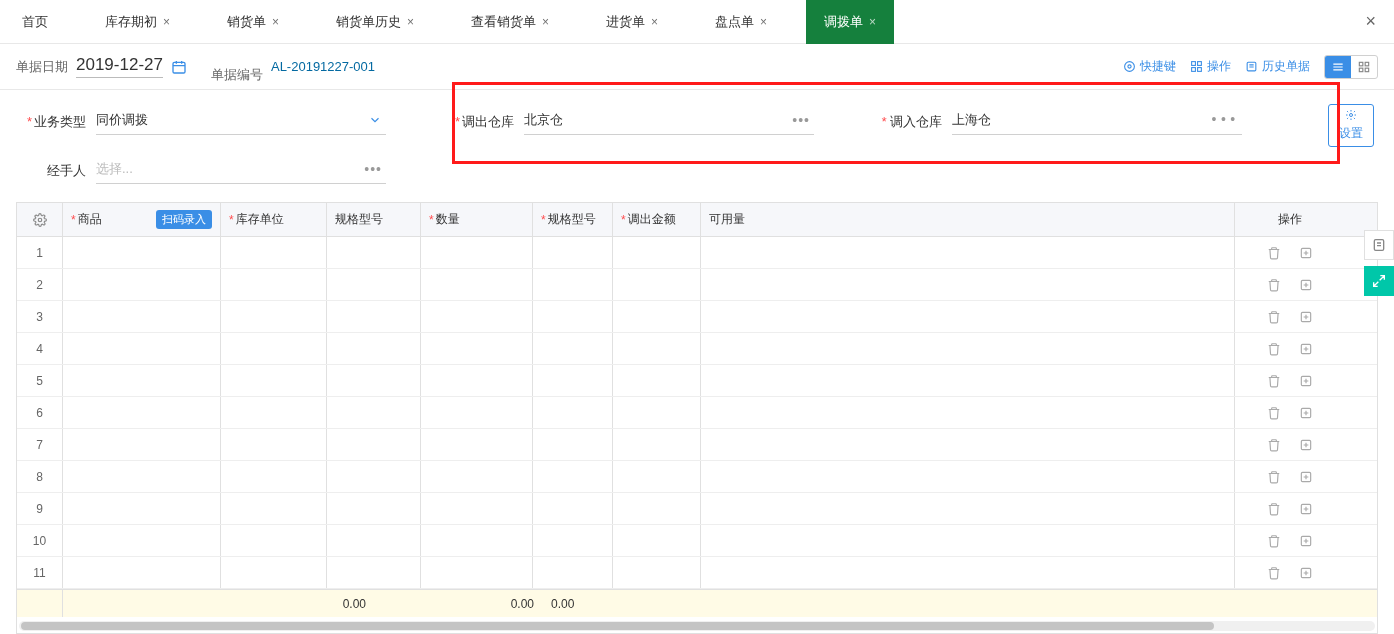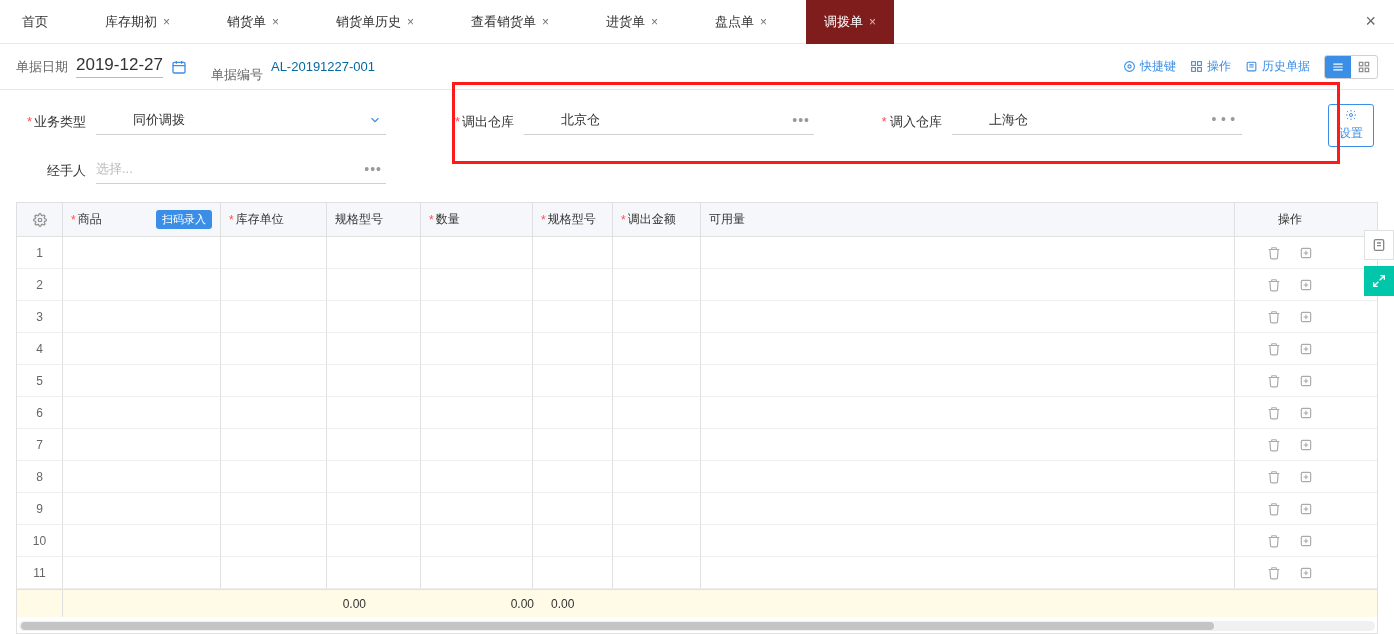--- a/index.html
+++ b/index.html
@@ -1,21 +1,21 @@
 <!DOCTYPE html>
 <html><head>
 <meta charset="utf-8">
 <style>
 * { box-sizing: border-box; margin: 0; padding: 0; }
 body { font-family: "Microsoft YaHei", Arial, sans-serif; font-size: 13px; color: #333; background: #fff; width: 1394px; height: 634px; overflow: hidden; position: relative; }
 
 
 .tabs-bar { display: flex; align-items: center; height: 44px; border-bottom: 1px solid #e8e8e8; padding: 0 4px; gap: 21px; }
 .tab { display: flex; align-items: center; padding: 0 18px; height: 44px; cursor: pointer; color: #333; white-space: nowrap; }
-.tab.active { background: #7f1d1d; color: #fff; }
+.tab.active { background: #15803d; color: #fff; }
 .tab .close { margin-left: 6px; font-size: 12px; opacity: .7; }
 .tab.active .close { color: #fff; }
 .tabs-close { margin-left: auto; padding: 0 14px; font-size: 18px; color: #666; cursor: pointer; }
 
 
 .header-row { display: flex; align-items: center; height: 46px; padding: 0 16px; border-bottom: 1px solid #e8e8e8; }
 .hdr-label { color: #666; font-size: 13px; margin-right: 8px; }
 .hdr-date { font-size: 17px; font-weight: 500; padding-bottom: 2px; border-bottom: 1px solid #bbb; }
 .cal-icon { margin-left: 8px; color: #3a8ee6; }
 .hdr-docno-lbl { margin-left: 24px; color: #666; margin-top: 16px; }
@@ -27,21 +27,21 @@
 .view-toggle .active { background: #3a8ee6; color: #fff; }
 
 
 .form-area { padding: 18px 16px 8px 16px; position: relative; }
 .form-row { display: flex; align-items: center; }
 .field { display: flex; align-items: flex-end; margin-right: 38px; }
 .field .req { color: #ff4d4f; margin-right: 2px; }
 .field .flabel { width: 70px; text-align: right; margin-right: 10px; color: #333; font-size: 13px; padding-bottom: 4px; }
 .field .fvalue { width: 290px; border-bottom: 1px solid #d0d0d0; padding: 3px 0 5px 0; display: flex; align-items: center; justify-content: space-between; min-height: 24px; }
 .field.wide .fvalue { width: 290px; }
-.field .fvalue .txt { color: #333; margin-left: 37px; }
+.field .fvalue .txt { color: #333; }
 .field .fvalue .placeholder { color: #bbb; }
 .field .caret { color: #3a8ee6; font-size: 14px; margin-right: 4px; }
 .field .more { color: #999; font-size: 14px; margin-right: 4px; letter-spacing: 1px; }
 .settings-btn { position: absolute; right: 20px; top: 14px; border: 1px solid #3a8ee6; color: #3a8ee6; border-radius: 3px; padding: 4px 10px; font-size: 12px; cursor: pointer; display: flex; align-items: center; gap: 4px; flex-direction: column; }
 .red-box { position: absolute; border: 3px solid #ff1a1a; left: 452px; top: 82px; width: 888px; height: 82px; pointer-events: none; }
 
 
 .table-wrap { padding: 0 16px; margin-top: 10px; }
 .table-container { border: 1px solid #e0e0e0; overflow: hidden; }
 .thead { display: flex; background: #f6f7fa; border-bottom: 1px solid #e0e0e0; height: 34px; align-items: stretch; }

